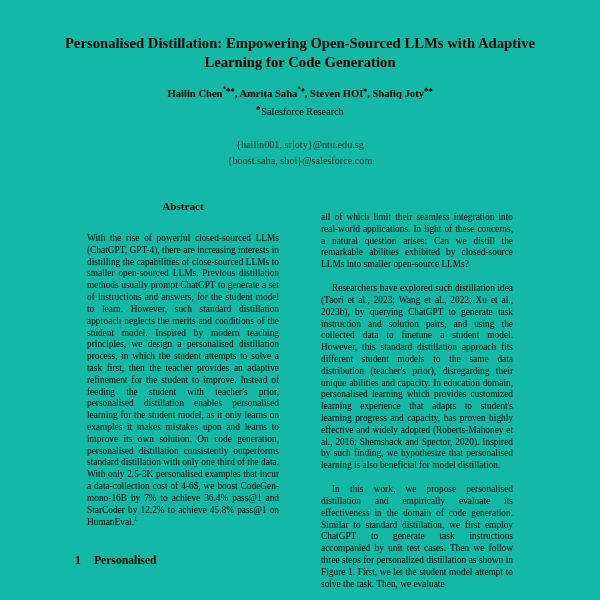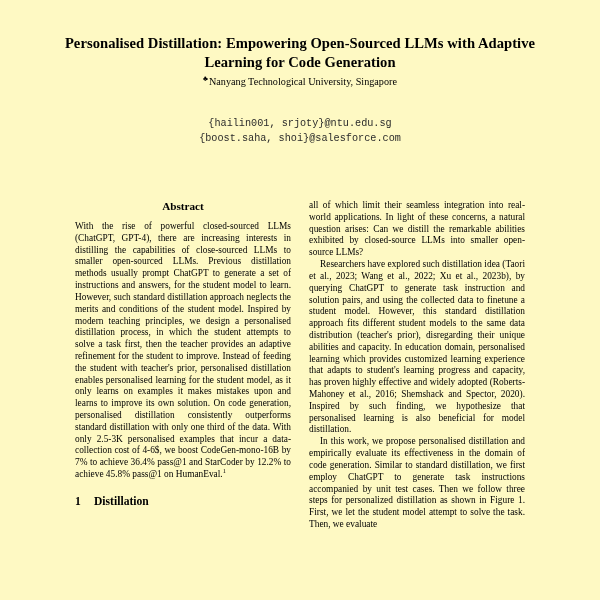--- a/index.html
+++ b/index.html
@@ -13,21 +13,21 @@
     overflow: hidden;
     font-family: "Liberation Serif", "DejaVu Serif", serif;
     color: #000000;
   }
   .page {
     position: relative;
     width: 600px;
     height: 600px;
     box-sizing: border-box;
     padding: 0;
-    background: #fef9c3;
+    background: #14b8a6;
   }
 
   
   .title {
     margin: 0;
     padding: 0 62px;
     padding-top: 34px;
     text-align: center;
     font-size: 14.6px;
     line-height: 1.30;
@@ -59,24 +59,24 @@
     line-height: 1.38;
   }
   .affil .sym {
     font-size: 7.6px;
     vertical-align: super;
     line-height: 0;
     padding-right: 1px;
   }
 
   .emails {
-    margin: 16px;
+    margin: 8px;
     padding-top: 10px;
     text-align: center;
-    font-family: Liberation Mono, monospace;
+    font-family: Liberation Serif, serif;
     font-size: 10.2px;
     line-height: 1.55;
     color: #2b2b2b;
   }
 
   
   .columns {
     position: absolute;
     left: 0;
     top: 200px;
@@ -96,21 +96,21 @@
 
   .abs-head {
     margin: 0;
     text-align: center;
     font-size: 11.2px;
     font-weight: bold;
     padding-bottom: 9px;
   }
 
   p.body {
-    margin: 0;
+    margin: 12px;
     font-size: 9.35px;
     line-height: 1.265;
     text-align: justify;
     text-justify: inter-word;
     hyphens: manual;
   }
   p.body + p.body { text-indent: 11px; padding-top: 0px; font-family: Liberation Serif, serif; }
 
   .sec-head {
     margin: 0;
@@ -131,39 +131,45 @@
 
   .col-right p.lead { text-indent: 0; }
 </style>
 </head>
 <body>
 
 <div class="page">
 
   <h1 class="title">Personalised Distillation: Empowering Open-Sourced LLMs with Adaptive Learning for Code Generation</h1>
 
+  <div class="authors">
+    <span><span>Hailin Chen</span><sup>*♣♠</sup></span>,
+    <span><span>Amrita Saha</span><sup>*♠</sup></span>,
+    <span><span>Steven HOI</span><sup>♠</sup></span>,
+    <span><span>Shafiq Joty</span><sup>♣♠</sup></span>
+  </div>
 
   <div class="affil">
-    <span class="sym">♣</span><span>Nanyang Technological University, Singapore</span>
+    <span class="sym">♠</span><span>Salesforce Research</span>
   </div>
 
   <div class="emails">
     <div>{hailin001, srjoty}@ntu.edu.sg</div>
     <div>{boost.saha, shoi}@salesforce.com</div>
   </div>
 
   <div class="columns">
 
     <div class="col col-left">
       <div class="abs-head">Abstract</div>
       <p class="body"><span>With the rise of powerful closed-sourced LLMs (ChatGPT, GPT-4), there are increasing interests in distilling the capabilities of close-sourced LLMs to smaller open-sourced LLMs. Previous distillation methods usually prompt ChatGPT to generate a set of instructions and answers, for the student model to learn. However, such standard distillation approach neglects the merits and conditions of the student model. Inspired by modern teaching principles, we design a personalised distillation process, in which the student attempts to solve a task first, then the teacher provides an adaptive refinement for the student to improve. Instead of feeding the student with teacher's prior, personalised distillation enables personalised learning for the student model, as it only learns on examples it makes mistakes upon and learns to improve its own solution. On code generation, personalised distillation consistently outperforms standard distillation with only one third of the data. With only 2.5-3K personalised examples that incur a data-collection cost of 4-6$, we boost CodeGen-mono-16B by 7% to achieve 36.4% pass@1 and StarCoder by 12.2% to achieve 45.8% pass@1 on HumanEval.</span><sup class="fn">1</sup></p>
 
       <div class="sec-head">
         <span class="sec-num">1</span>
-        <span>Distillation</span>
+        <span>Personalised</span>
       </div>
     </div>
 
     <div class="col col-right">
       <p class="body lead">all of which limit their seamless integration into real-world applications. In light of these concerns, a natural question arises: Can we distill the remarkable abilities exhibited by closed-source LLMs into smaller open-source LLMs?</p>
       <p class="body">Researchers have explored such distillation idea (Taori et al., 2023; Wang et al., 2022; Xu et al., 2023b), by querying ChatGPT to generate task instruction and solution pairs, and using the collected data to finetune a student model. However, this standard distillation approach fits different student models to the same data distribution (teacher's prior), disregarding their unique abilities and capacity. In education domain, personalised learning which provides customized learning experience that adapts to student's learning progress and capacity, has proven highly effective and widely adopted (Roberts-Mahoney et al., 2016; Shemshack and Spector, 2020). Inspired by such finding, we hypothesize that personalised learning is also beneficial for model distillation.</p>
       <p class="body">In this work, we propose personalised distillation and empirically evaluate its effectiveness in the domain of code generation. Similar to standard distillation, we first employ ChatGPT to generate task instructions accompanied by unit test cases. Then we follow three steps for personalized distillation as shown in Figure 1. First, we let the student model attempt to solve the task. Then, we evaluate</p>
     </div>
 
   </div>

